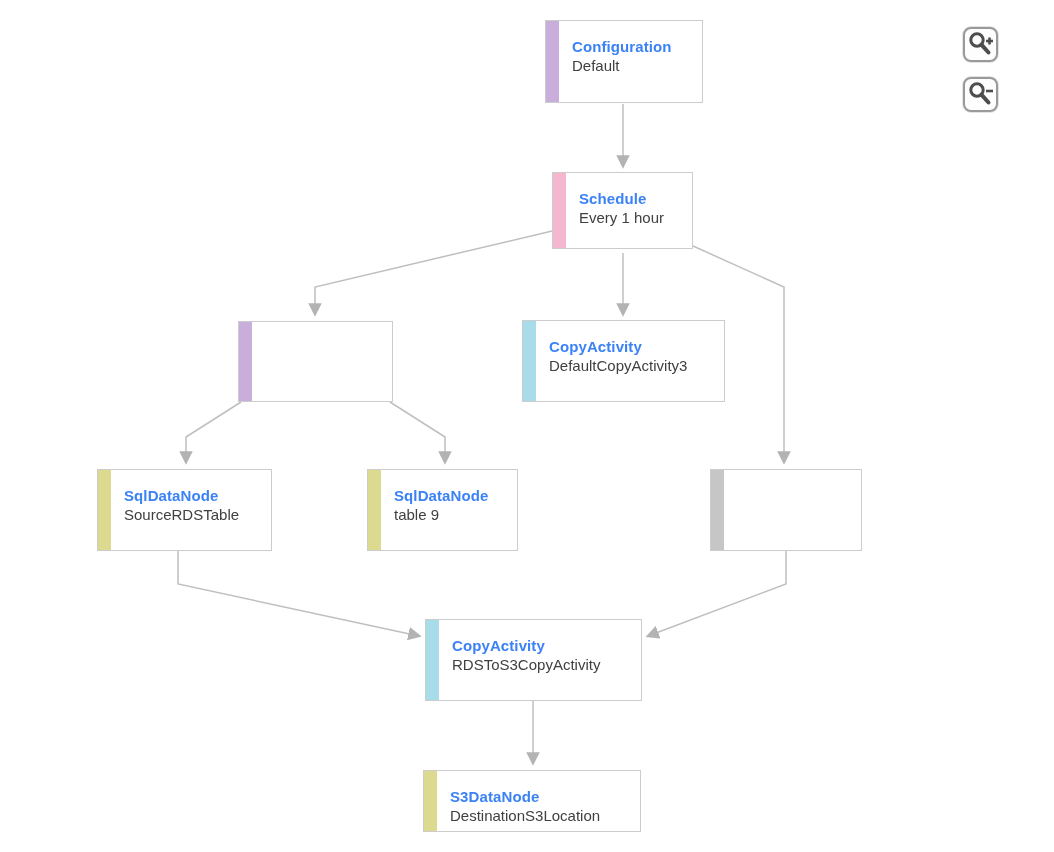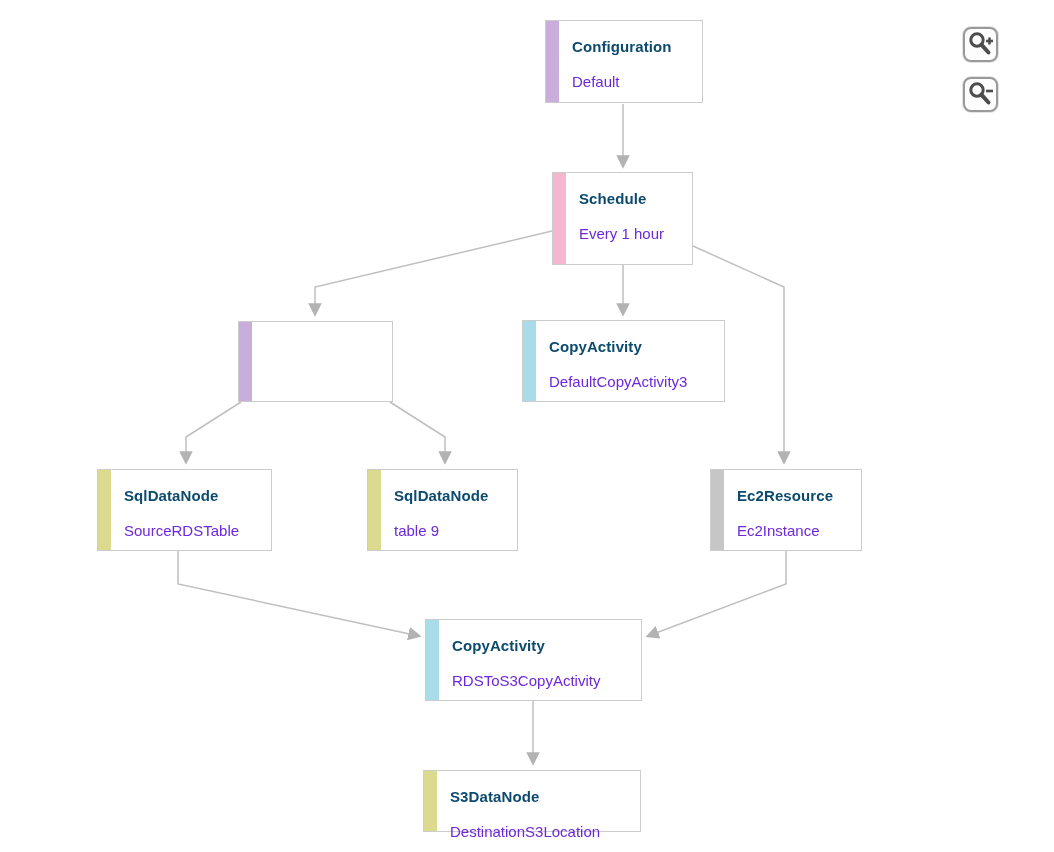--- a/index.html
+++ b/index.html
@@ -31,28 +31,28 @@
     display: block;
   }
   .node .node-text {
     margin-left: 26px;
     padding-top: 17px;
     padding-right: 6px;
   }
   .node-title {
     font-size: 15px;
     font-weight: bold;
-    color: #0c4a6e;
+    color: #3b82f6;
     letter-spacing: 0.1px;
     white-space: nowrap;
   }
   .node-sub {
     font-size: 15px;
-    color: #6d28d9;
-    margin-top: 18px;
+    color: #404040;
+    margin-top: 2px;
     white-space: nowrap;
   }
   .zoom-btn {
     position: absolute;
     width: 35px; height: 35px;
     background: #fdfdfd;
     border: 2px solid #9a9a9a;
     border-radius: 8px;
     box-shadow: 0 0 0 1px #e3e3e3;
     cursor: pointer;
@@ -89,21 +89,21 @@
   </svg>
 
   <div class="node" style="left:545px;top:20px;width:158px;height:83px">
     <span class="bar" style="background: rgb(201, 174, 219);"></span>
     <div class="node-text">
       <div class="node-title">Configuration</div>
       <div class="node-sub">Default</div>
     </div>
   </div>
 
-  <div class="node" style="left:552px;top:172px;width:141px;height:93px">
+  <div class="node" style="left:552px;top:172px;width:141px;height:77px">
     <span class="bar" style="background: rgb(245, 182, 208);"></span>
     <div class="node-text">
       <div class="node-title">Schedule</div>
       <div class="node-sub">Every 1 hour</div>
     </div>
   </div>
 
   <div class="node" style="left:238px;top:321px;width:155px;height:81px">
     <span class="bar" style="background: rgb(201, 174, 219);"></span>
   </div>
@@ -127,24 +127,20 @@
   <div class="node" style="left:367px;top:469px;width:151px;height:82px">
     <span class="bar" style="background: rgb(219, 218, 142);"></span>
     <div class="node-text">
       <div class="node-title">SqlDataNode</div>
       <div class="node-sub">table 9</div>
     </div>
   </div>
 
   <div class="node" style="left:710px;top:469px;width:152px;height:82px">
     <span class="bar" style="background: rgb(198, 198, 198);"></span>
-    <div class="node-text">
-      <div class="node-title">Ec2Resource</div>
-      <div class="node-sub">Ec2Instance</div>
-    </div>
   </div>
 
   <div class="node" style="left:425px;top:619px;width:217px;height:82px">
     <span class="bar" style="background: rgb(169, 220, 233);"></span>
     <div class="node-text">
       <div class="node-title">CopyActivity</div>
       <div class="node-sub">RDSToS3CopyActivity</div>
     </div>
   </div>
 

